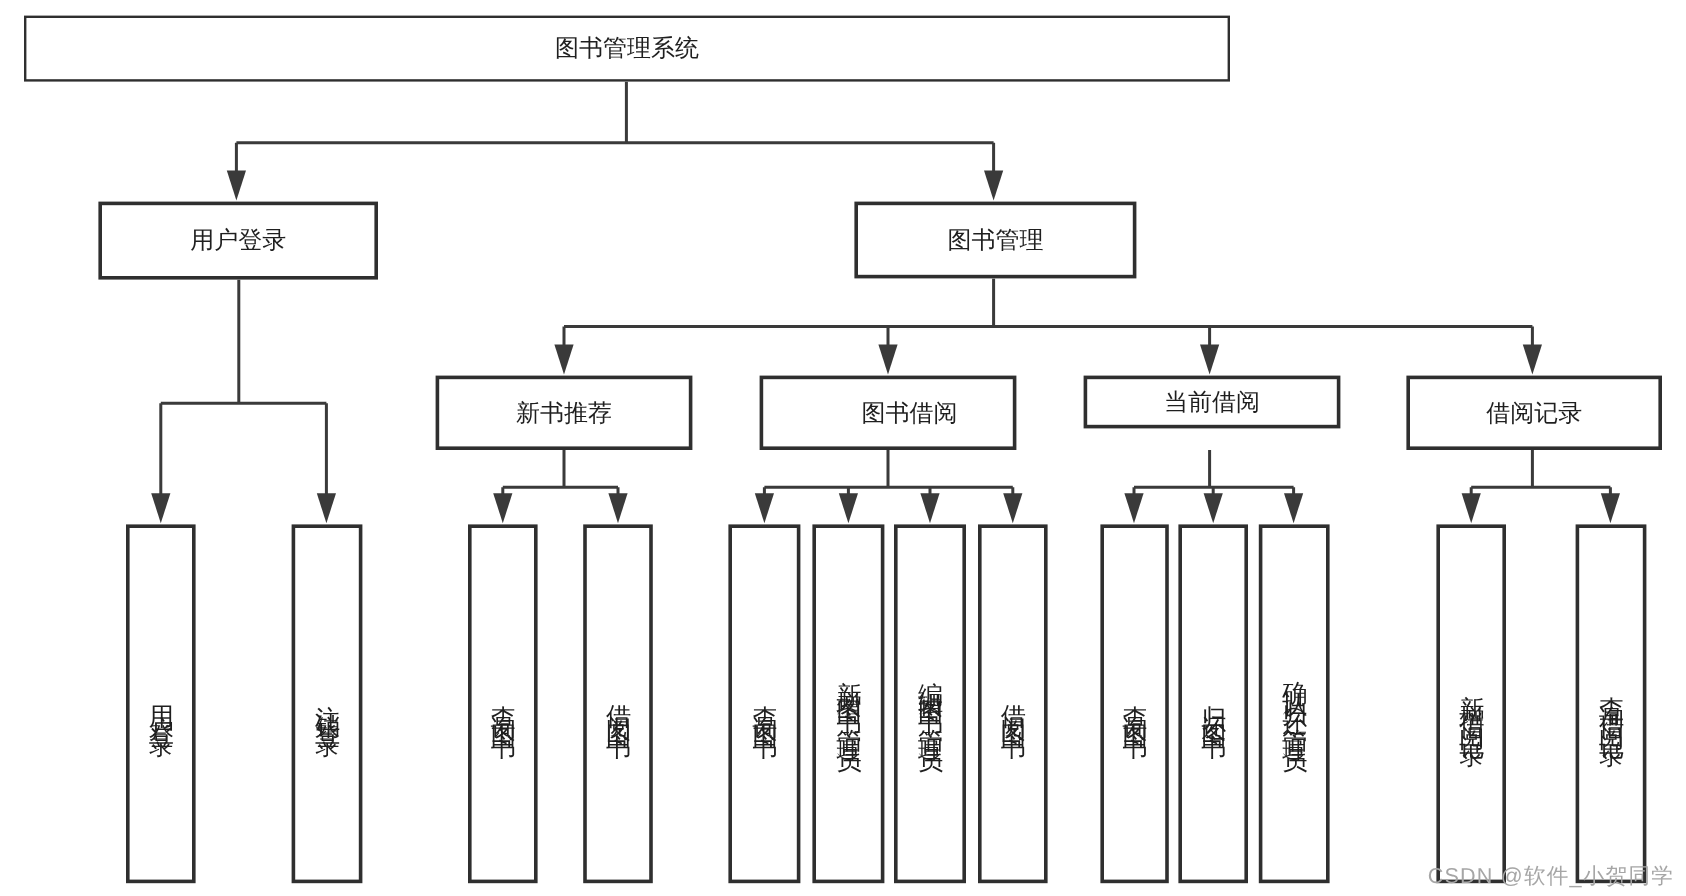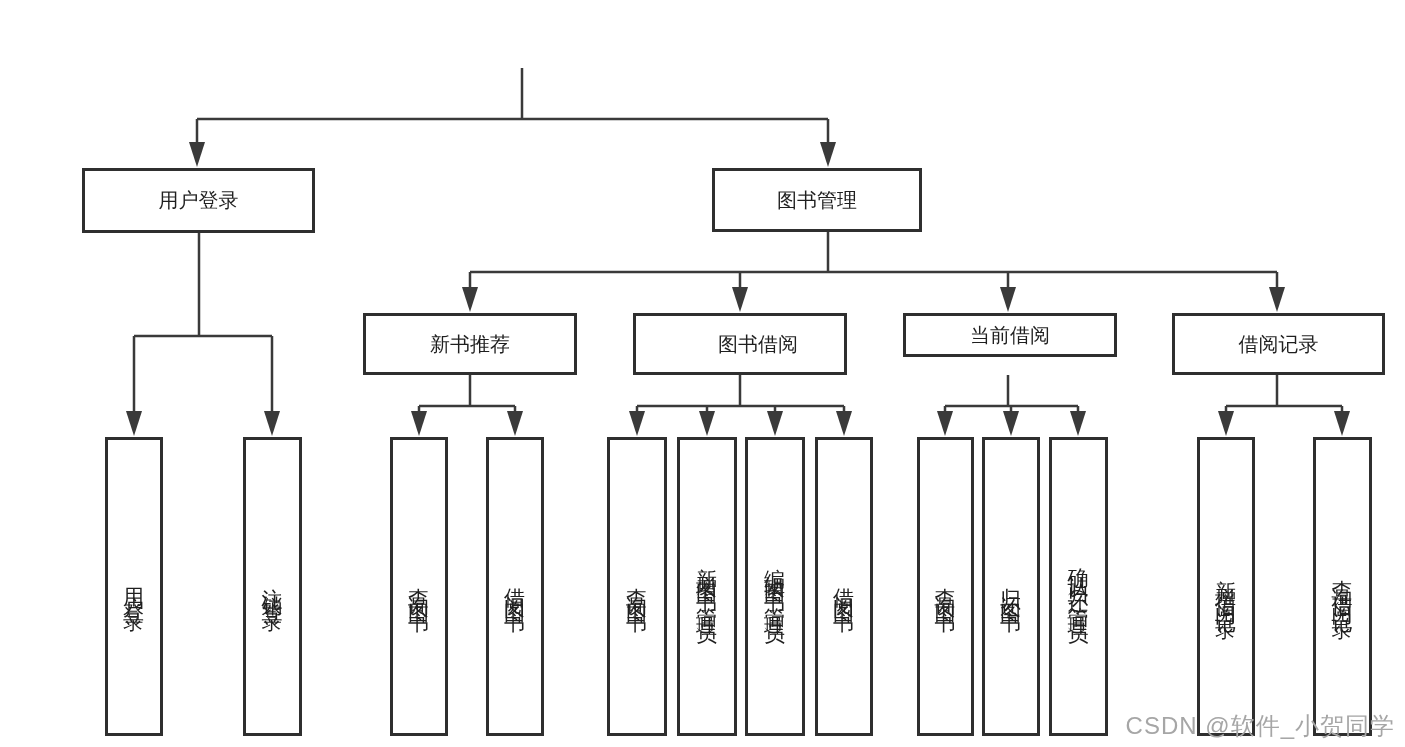--- a/index.html
+++ b/index.html
@@ -34,21 +34,21 @@
   .vbox .label{
     writing-mode:vertical-rl;
     text-orientation:mixed;
     font-size:21px;
     letter-spacing:8px;
     line-height:1;
   }
   .watermark{
     position:absolute;
     right:10px;bottom:5px;
-    font-size:24px;
+    font-size:18px;
     letter-spacing:1px;
     color:var(--watermark);
     z-index:3;
     white-space:nowrap;
   }
 </style>
 </head>
 <body>
 
 <div class="canvas">
@@ -96,25 +96,28 @@
       <polygon points="1070,411 1086,411 1078,436"></polygon>
     </g>
 
     <g>
       <path d="M1277 375 V406 M1226 406 H1342 M1226 406 V414 M1342 406 V414"></path>
       <polygon points="1218,411 1234,411 1226,436"></polygon>
       <polygon points="1334,411 1350,411 1342,436"></polygon>
     </g>
   </svg>
 
+  <div class="hbox" style="left:20px;top:13px;width:1005px;height:55px;border-width:2.5px;">
+    <span class="label">图书管理系统</span>
+  </div>
 
   <div class="hbox" style="left:82px;top:168px;width:233px;height:65px;">
     <span class="label">用户登录</span>
   </div>
-  <div class="hbox" style="left:712px;top:168px;width:210px;height:64px;">
+  <div class="hbox" style="left:712px;top:168px;width:235px;height:64px;">
     <span class="label">图书管理</span>
   </div>
 
   <div class="hbox" style="left:363px;top:313px;width:214px;height:62px;text-align:center;">
     <span class="label">新书推荐</span>
   </div>
   <div class="hbox" style="left:633px;top:313px;width:214px;height:62px;padding-left:36px;">
     <span class="label">图书借阅</span>
   </div>
   <div class="hbox" style="left:903px;top:313px;width:214px;height:44px;">

